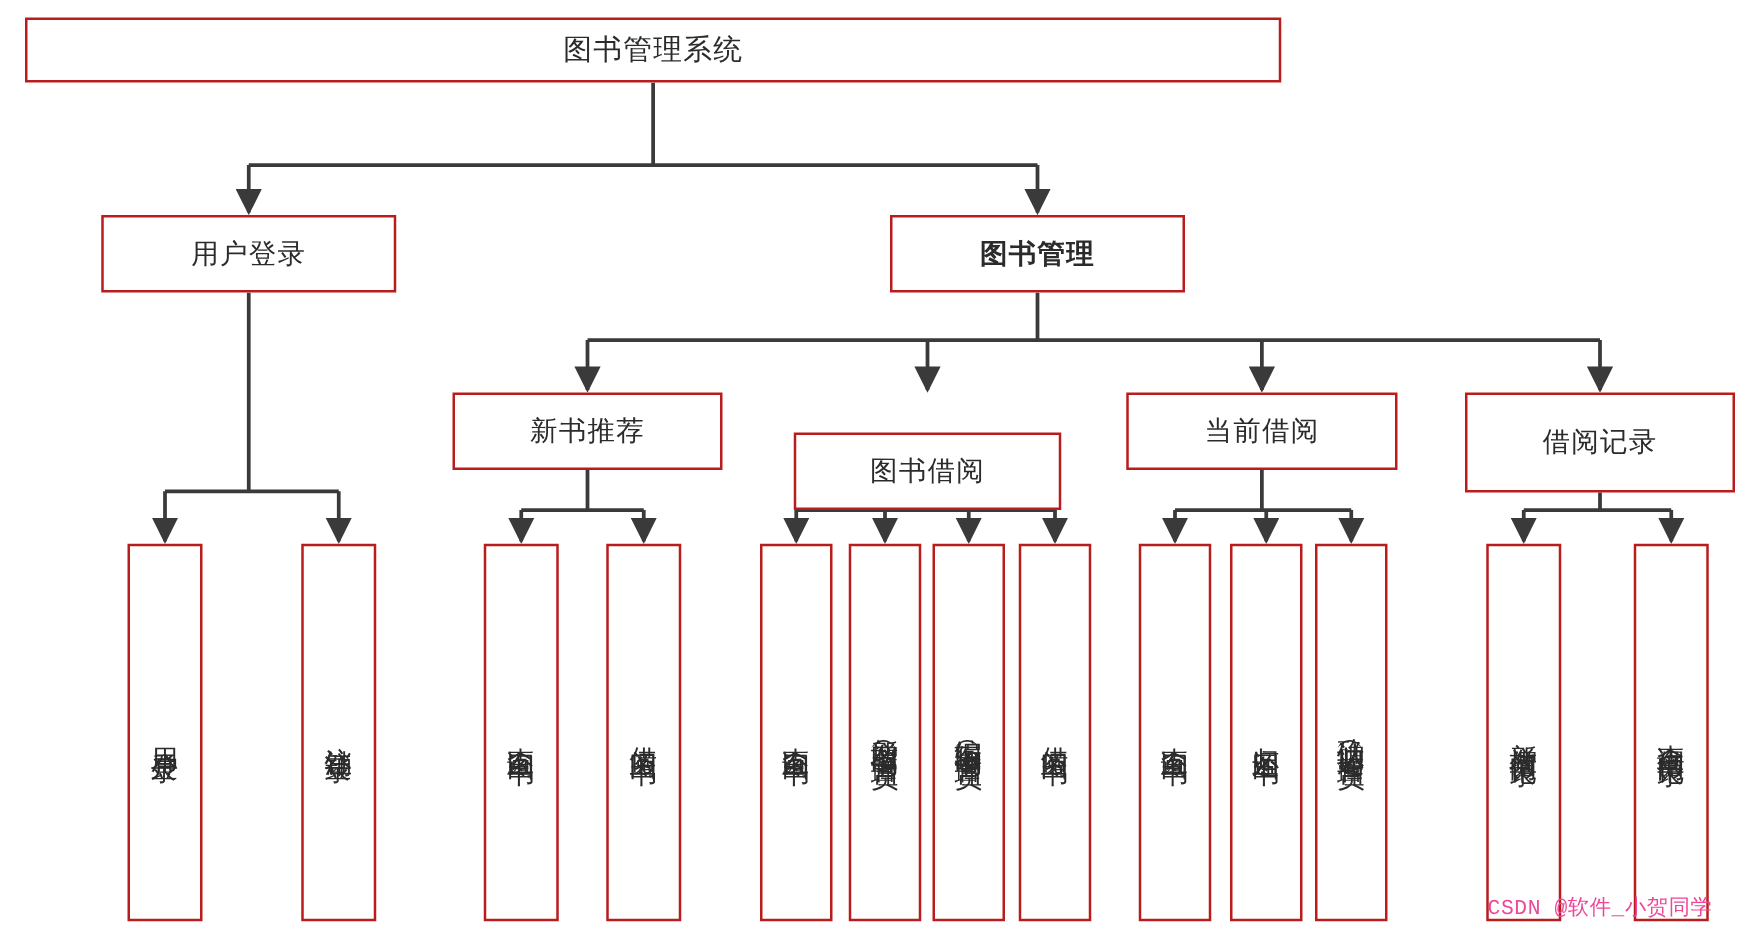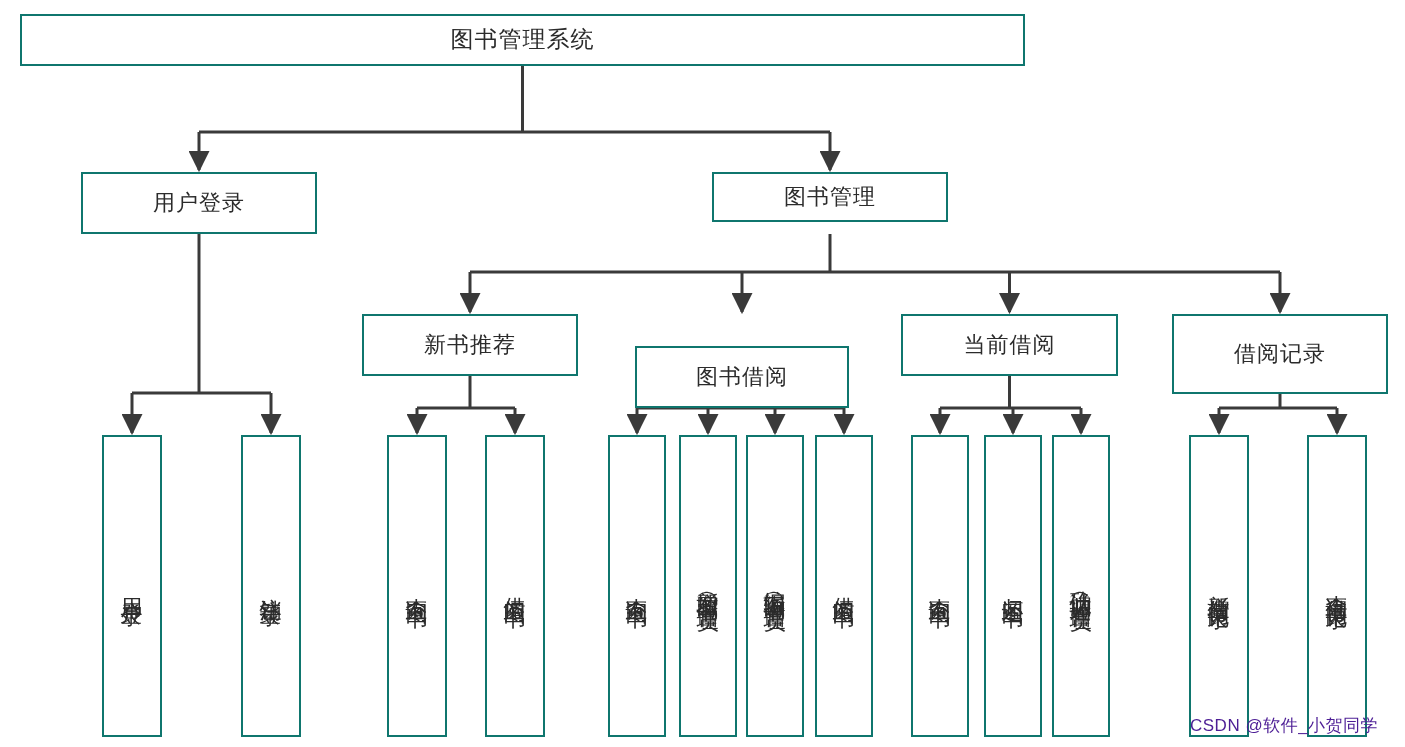--- a/index.html
+++ b/index.html
@@ -20,21 +20,21 @@
     left: 0;
     top: 0;
     width: 1405px;
     height: 747px;
     pointer-events: none;
   }
   .node {
     position: absolute;
     box-sizing: border-box;
     background: #ffffff;
-    border: 2px solid #0f766e;
+    border: 2px solid #b91c1c;
     display: flex;
     align-items: center;
     justify-content: center;
     color: #2b2b2b;
   }
   .node.horizontal .label {
     writing-mode: horizontal-tb;
     font-size: 22px;
     letter-spacing: 1px;
     line-height: 1.2;
@@ -50,24 +50,24 @@
     font-size: 22px;
     letter-spacing: 3px;
     line-height: 1.05;
     text-align: center;
     white-space: nowrap;
   }
   .node.root .label { font-size: 23px; }
   .watermark {
     position: absolute;
     font-size: 17px;
-    color: #4c1d95;
+    color: #ec4899;
     letter-spacing: 0.5px;
     white-space: nowrap;
-    font-family: Liberation Sans, sans-serif;
+    font-family: Liberation Mono, monospace;
   }
 </style>
 </head>
 <body>
 
 <div id="canvas">
 
   <svg id="wires" viewBox="0 0 1405 747">
     <defs>
       <marker id="arrow" viewBox="0 0 10 10" refX="9" refY="5" markerWidth="7" markerHeight="7" orient="auto-start-reverse">
@@ -111,21 +111,21 @@
       </g>
   </svg>
 
   <div id="nodes-layer">
       <div class="node horizontal root" style="left: 20px; top: 14px; width: 1005px; height: 52px;">
         <span class="label">图书管理系统</span>
       </div>
       <div class="node horizontal" style="left: 81px; top: 172px; width: 236px; height: 62px;">
         <span class="label">用户登录</span>
       </div>
-      <div class="node horizontal" style="left: 712px; top: 172px; width: 236px; height: 50px;">
+      <div class="node horizontal" style="left: 712px; top: 172px; width: 236px; height: 62px; font-weight: bold;">
         <span class="label">图书管理</span>
       </div>
       <div class="node horizontal" style="left: 362px; top: 314px; width: 216px; height: 62px;">
         <span class="label">新书推荐</span>
       </div>
       <div class="node horizontal" style="left: 635px; top: 314px; width: 214px; height: 62px; margin-top: 32px;">
         <span class="label">图书借阅</span>
       </div>
       <div class="node horizontal" style="left: 901px; top: 314px; width: 217px; height: 62px;">
         <span class="label">当前借阅</span>

